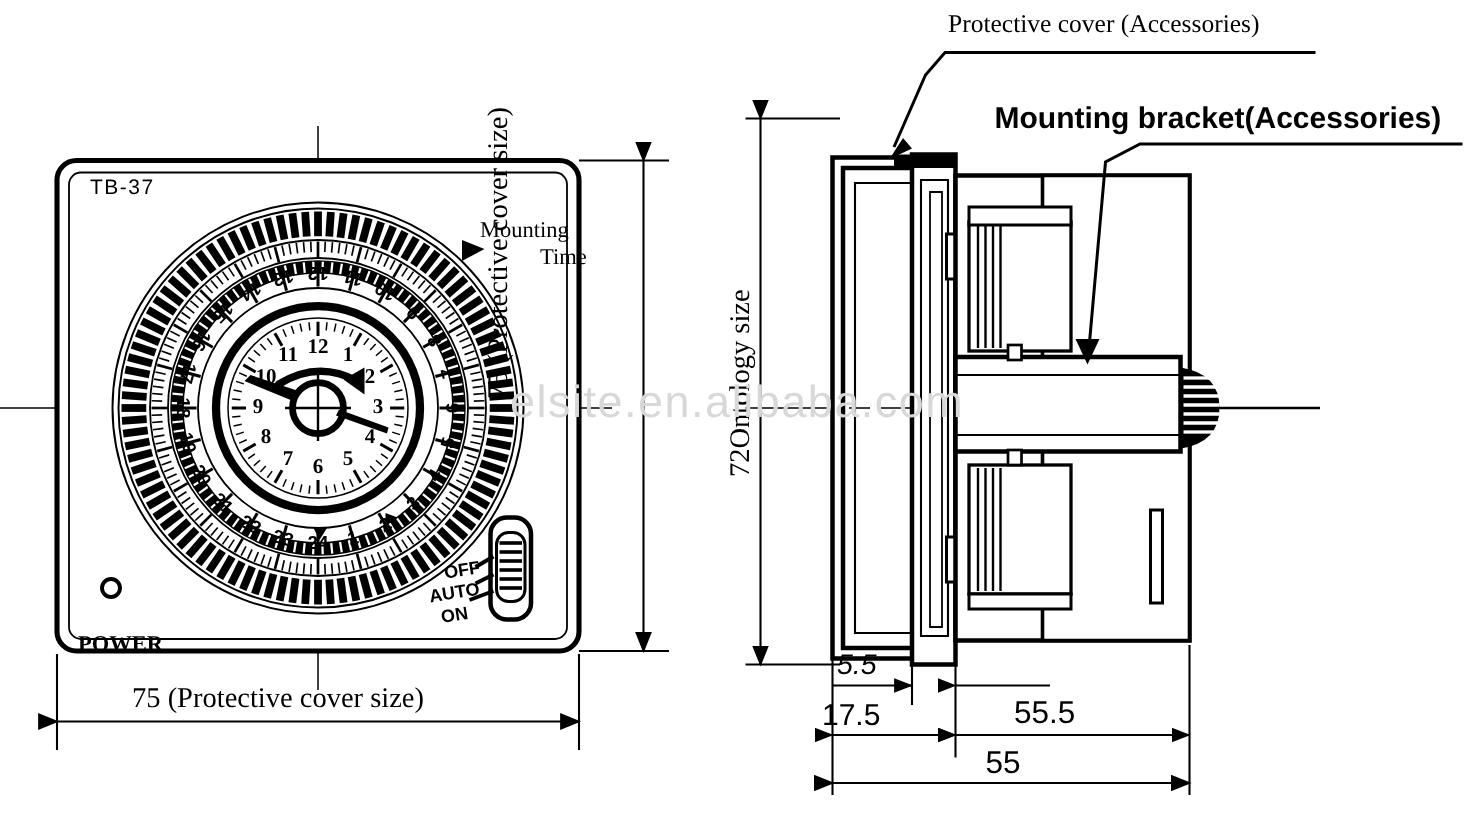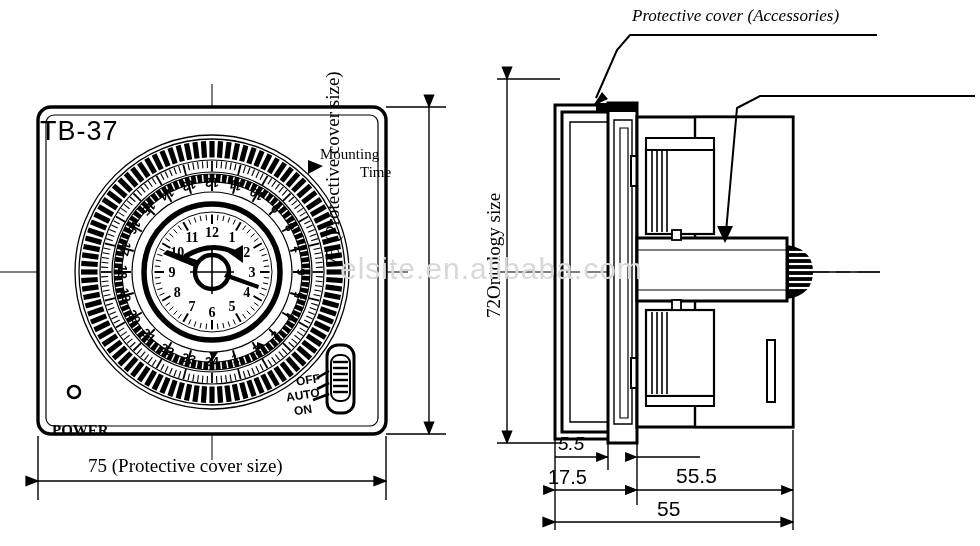--- a/index.html
+++ b/index.html
@@ -681,37 +681,38 @@
 
       <line x1="555" y1="490" x2="637" y2="490" marker-start="url(#arS)" marker-end="url(#arS)"></line>
 
       <line x1="637" y1="490" x2="793" y2="490" marker-start="url(#arS)" marker-end="url(#arS)"></line>
 
       <line x1="555" y1="522" x2="793" y2="522" marker-start="url(#ar)" marker-end="url(#ar)"></line>
     </g>
   </g>
 </svg>
 
-<div class="lbl sans" style="left:40px; top:116px; font-size:27px; letter-spacing:1px;">TB-37</div>
+<div class="lbl sans" style="left:60px; top:116px; font-size:14px; letter-spacing:1px;">TB-37</div>
 
 <div class="lbl serif" style="left:52px; top:422px; font-size:15px; font-weight:bold;">POWER</div>
 
 <div class="lbl serif" style="left:320px; top:146px; font-size:15px;">Mounting</div>
 <div class="lbl serif" style="left:322px; top:164px; font-size:15px;margin-left:38px;">Time</div>
 
 <div class="lbl sans" style="left:296px; top:373px; font-size:12px; font-weight:bold; transform:rotate(-9deg);">OFF</div>
 <div class="lbl sans" style="left:286px; top:388px; font-size:12px; font-weight:bold; transform:rotate(-9deg);">AUTO</div>
 <div class="lbl sans" style="left:294px; top:403px; font-size:12px; font-weight:bold; transform:rotate(-9deg);">ON</div>
 
 <div class="lbl serif" style="left:88px; top:455px; font-size:19px;">75 (Protective cover size)</div>
 
 <div class="lbl serif" style="left:322px; top:266px; font-size:19px; transform:rotate(-90deg); transform-origin:left top;">75 (Protective cover size)</div>
 
-<div class="lbl serif" style="left:632px; top:6px; font-size:17px;font-style:italic;">Protective cover (Accessories)</div>
-
+<div class="lbl serif" style="left:632px; top:6px; font-size:17px;">Protective cover (Accessories)</div>
+
+<div class="lbl sans" style="left:663px; top:68px; font-size:20px; font-weight:bold;">Mounting bracket(Accessories)</div>
 
 <div class="lbl serif" style="left:483px; top:318px; font-size:19px; transform:rotate(-90deg); transform-origin:left top;">72Ontology size</div>
 
 <div class="lbl sans" style="left:558px; top:433px; font-size:19px;font-style:italic;">5.5</div>
 <div class="lbl sans" style="left:548px; top:466px; font-size:20px;">17.5</div>
 <div class="lbl sans" style="left:676px; top:464px; font-size:21px;">55.5</div>
 <div class="lbl sans" style="left:657px; top:497px; font-size:21px;">55</div>
 
 <div class="watermark">elsite.en.alibaba.com</div>
 

